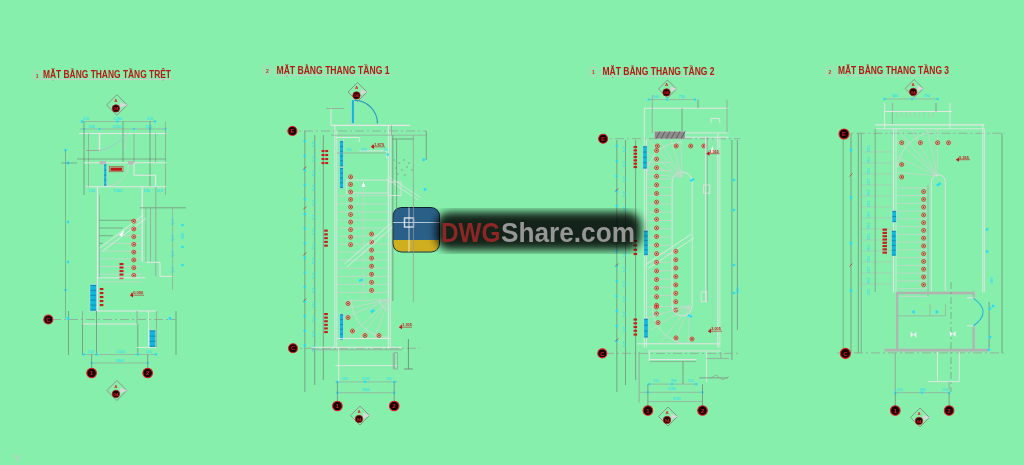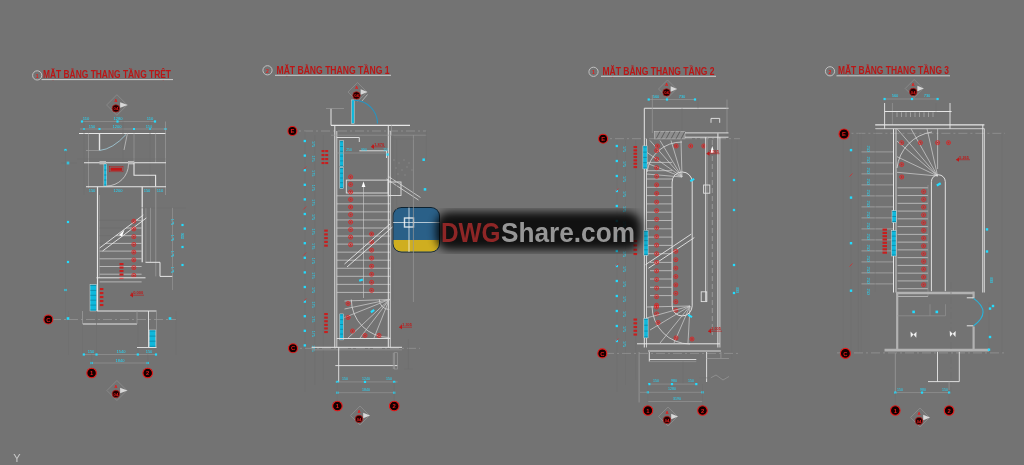--- a/index.html
+++ b/index.html
@@ -1,14 +1,14 @@
 <!DOCTYPE html>
 <html><head><meta charset="utf-8"><style>
 html,body{margin:0;padding:0;background:#000;}
-#cv{position:relative;width:1024px;height:465px;background:#737373;overflow:hidden;font-family:"Liberation Sans",sans-serif;}
+#cv{position:relative;width:1024px;height:465px;background:#86efac;overflow:hidden;font-family:"Liberation Sans",sans-serif;}
 </style></head><body>
 <div id="cv">
 <svg width="1024" height="465" viewBox="0 0 1024 465" font-family="Liberation Sans, sans-serif">
 
 <g>
 <rect x="392.5" y="207" width="47.5" height="45.5" rx="9" fill="#0e2230"></rect>
 <rect x="393.5" y="208" width="45.5" height="43.5" rx="8" fill="#2a6088"></rect>
 <path d="M393.5 240 L439 240 L439 243.5 A8 8 0 0 1 431 251.5 L401.5 251.5 A8 8 0 0 1 393.5 243.5 Z" fill="#cfae20"></path>
 <line x1="409" y1="207.5" x2="409" y2="252" stroke="#ffffff" stroke-width="1.1" opacity="0.65"></line>
 <line x1="393" y1="222.5" x2="439.5" y2="222.5" stroke="#ffffff" stroke-width="1.1" opacity="0.65"></line>

